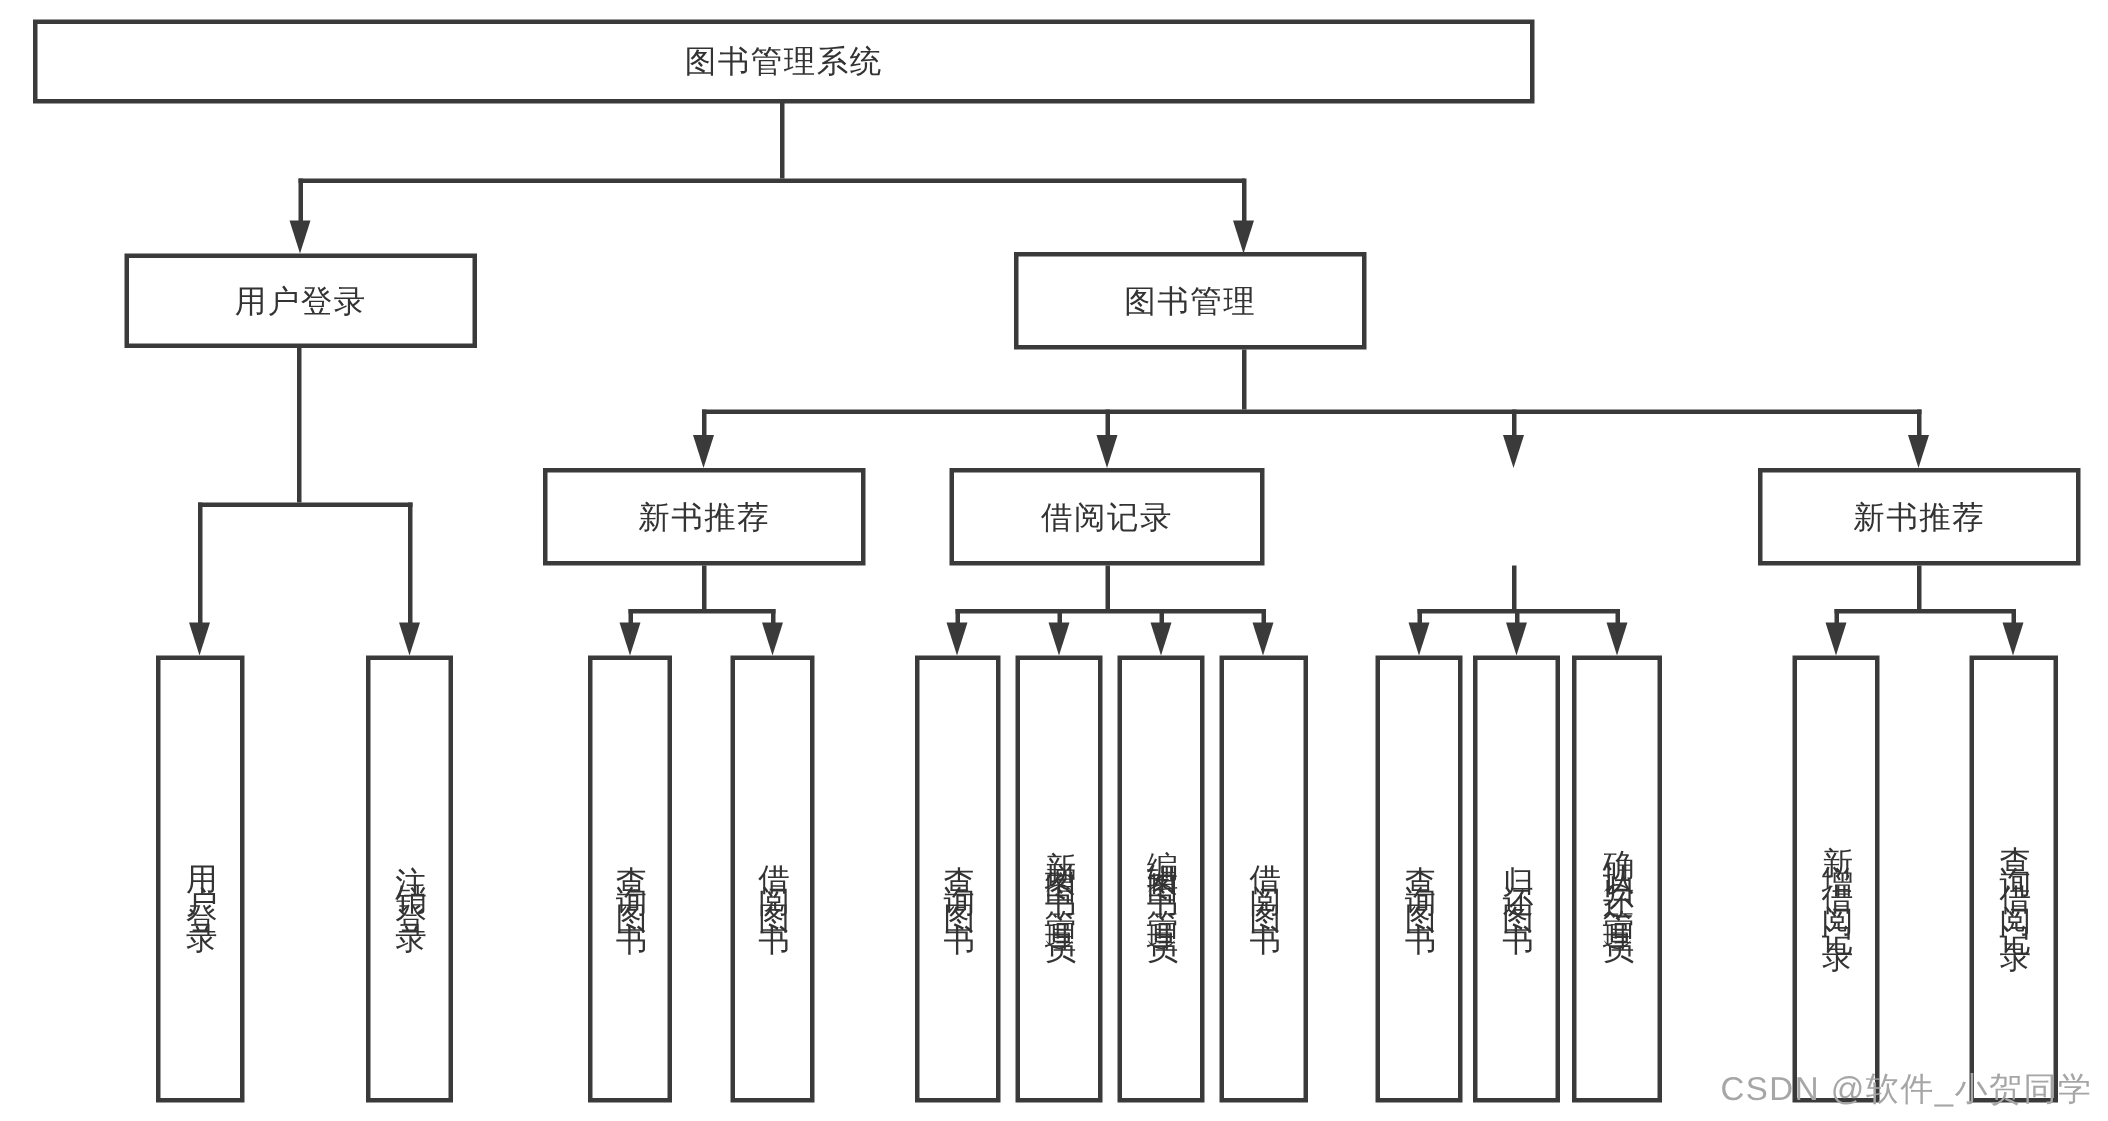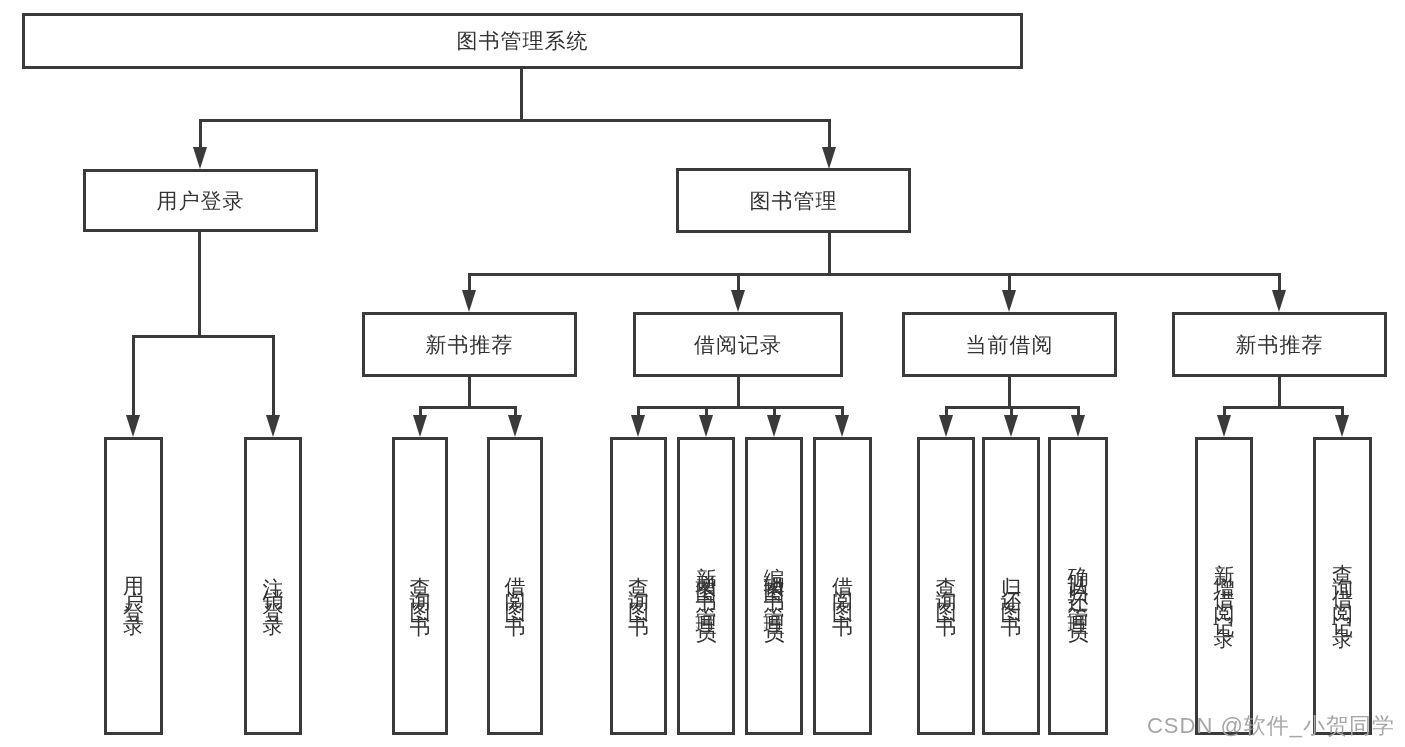--- a/index.html
+++ b/index.html
@@ -58,23 +58,20 @@
   <div class="vline" style="left:1008px;top:273px;height:19px;"></div>
   <div class="arr" style="left:1002px;top:290px;"></div>
   <div class="vline" style="left:1278px;top:273px;height:19px;"></div>
   <div class="arr" style="left:1272px;top:290px;"></div>
 
   <div class="node hnode" style="left:362px;top:312px;width:215px;height:65px;">
     <span>新书推荐</span>
   </div>
   <div class="node hnode" style="left:633px;top:312px;width:210px;height:65px;">
     <span>借阅记录</span>
-  </div>
-  <div class="node hnode" style="left:902px;top:312px;width:215px;height:65px;">
-    <span>当前借阅</span>
   </div>
   <div class="node hnode" style="left:1172px;top:312px;width:215px;height:65px;">
     <span>新书推荐</span>
   </div>
 
   <div class="vline" style="left:468px;top:377px;height:29px;"></div>
   <div class="hline" style="left:419px;top:406px;width:98px;"></div>
   <div class="vline" style="left:419px;top:406px;height:11px;"></div>
   <div class="arr" style="left:413px;top:415px;"></div>
   <div class="vline" style="left:514px;top:406px;height:11px;"></div>

